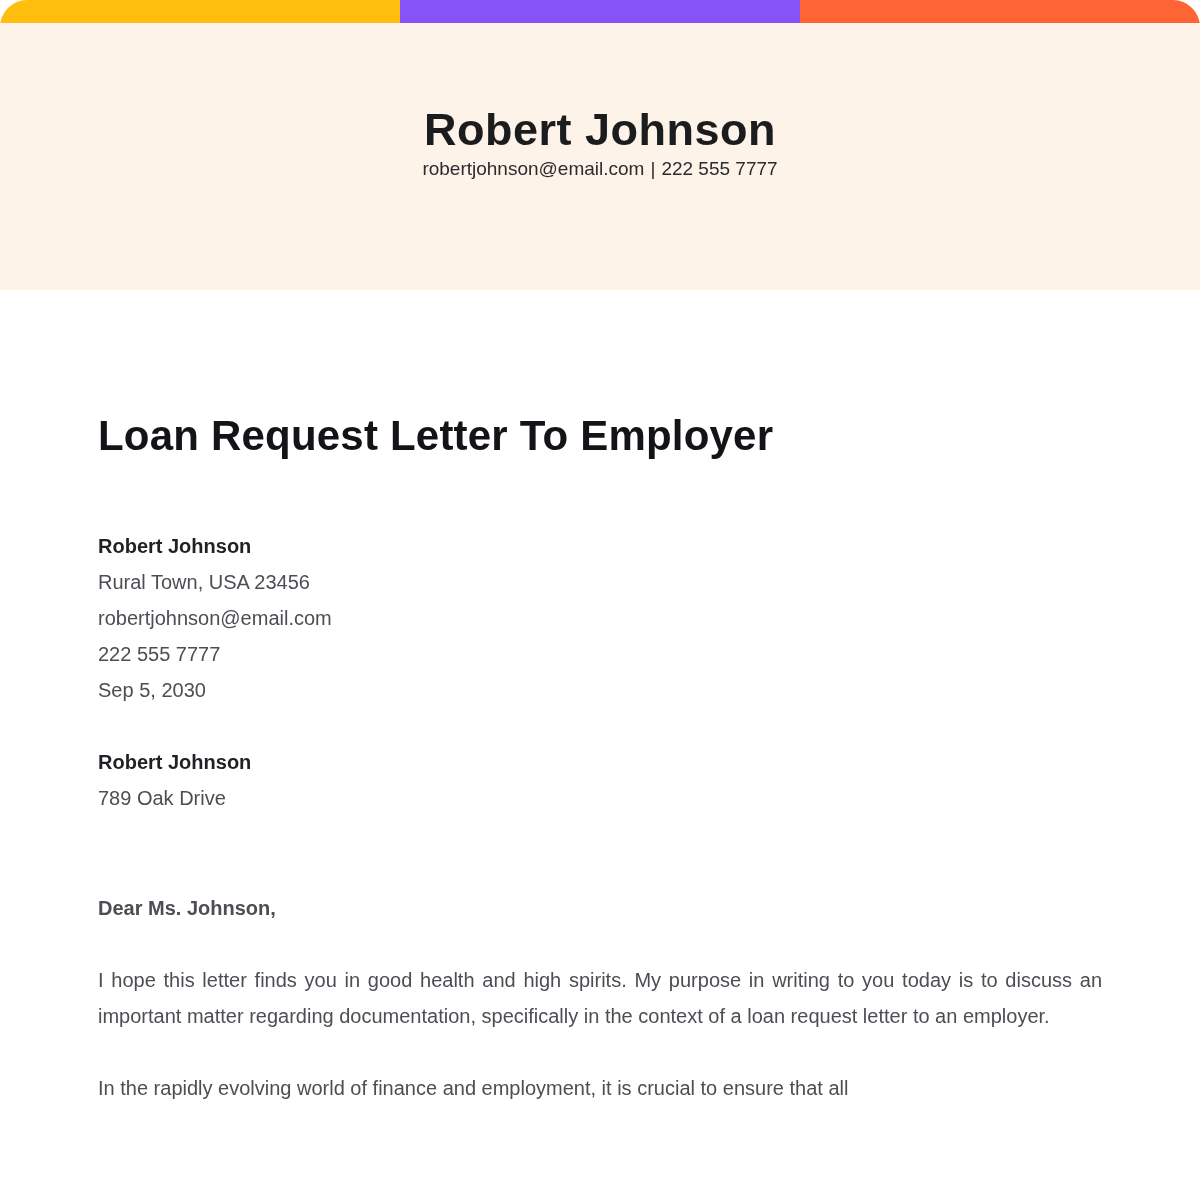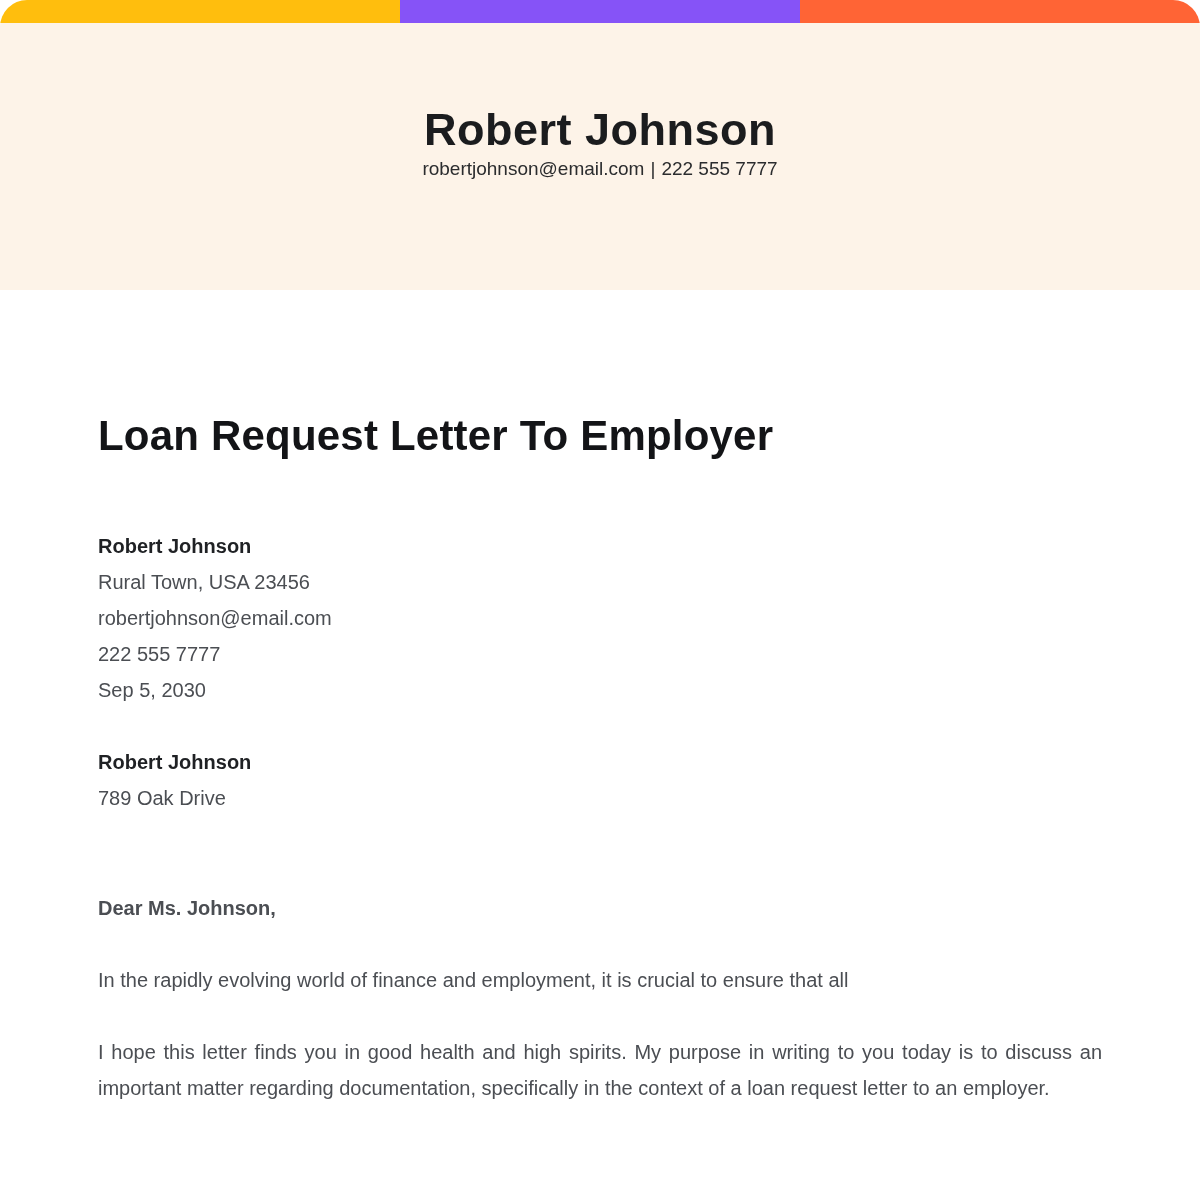--- a/index.html
+++ b/index.html
@@ -103,19 +103,19 @@
       <div>Sep 5, 2030</div>
     </div>
 
     <div class="addr-block recipient-block">
       <div class="addr-name">Robert Johnson</div>
       <div>789 Oak Drive</div>
     </div>
 
     <div class="salutation">Dear Ms. Johnson,</div>
 
+    <p class="letter-paragraph">I hope this letter finds you in good health and high spirits. My purpose in writing to you today is to discuss an important matter regarding documentation, specifically in the context of a loan request letter to an employer.</p>
+
     <p class="letter-paragraph">In the rapidly evolving world of finance and employment, it is crucial to ensure that all</p>
-
-    <p class="letter-paragraph">I hope this letter finds you in good health and high spirits. My purpose in writing to you today is to discuss an important matter regarding documentation, specifically in the context of a loan request letter to an employer.</p>
 
   </div>
 
 </div>
 
 </body></html>

